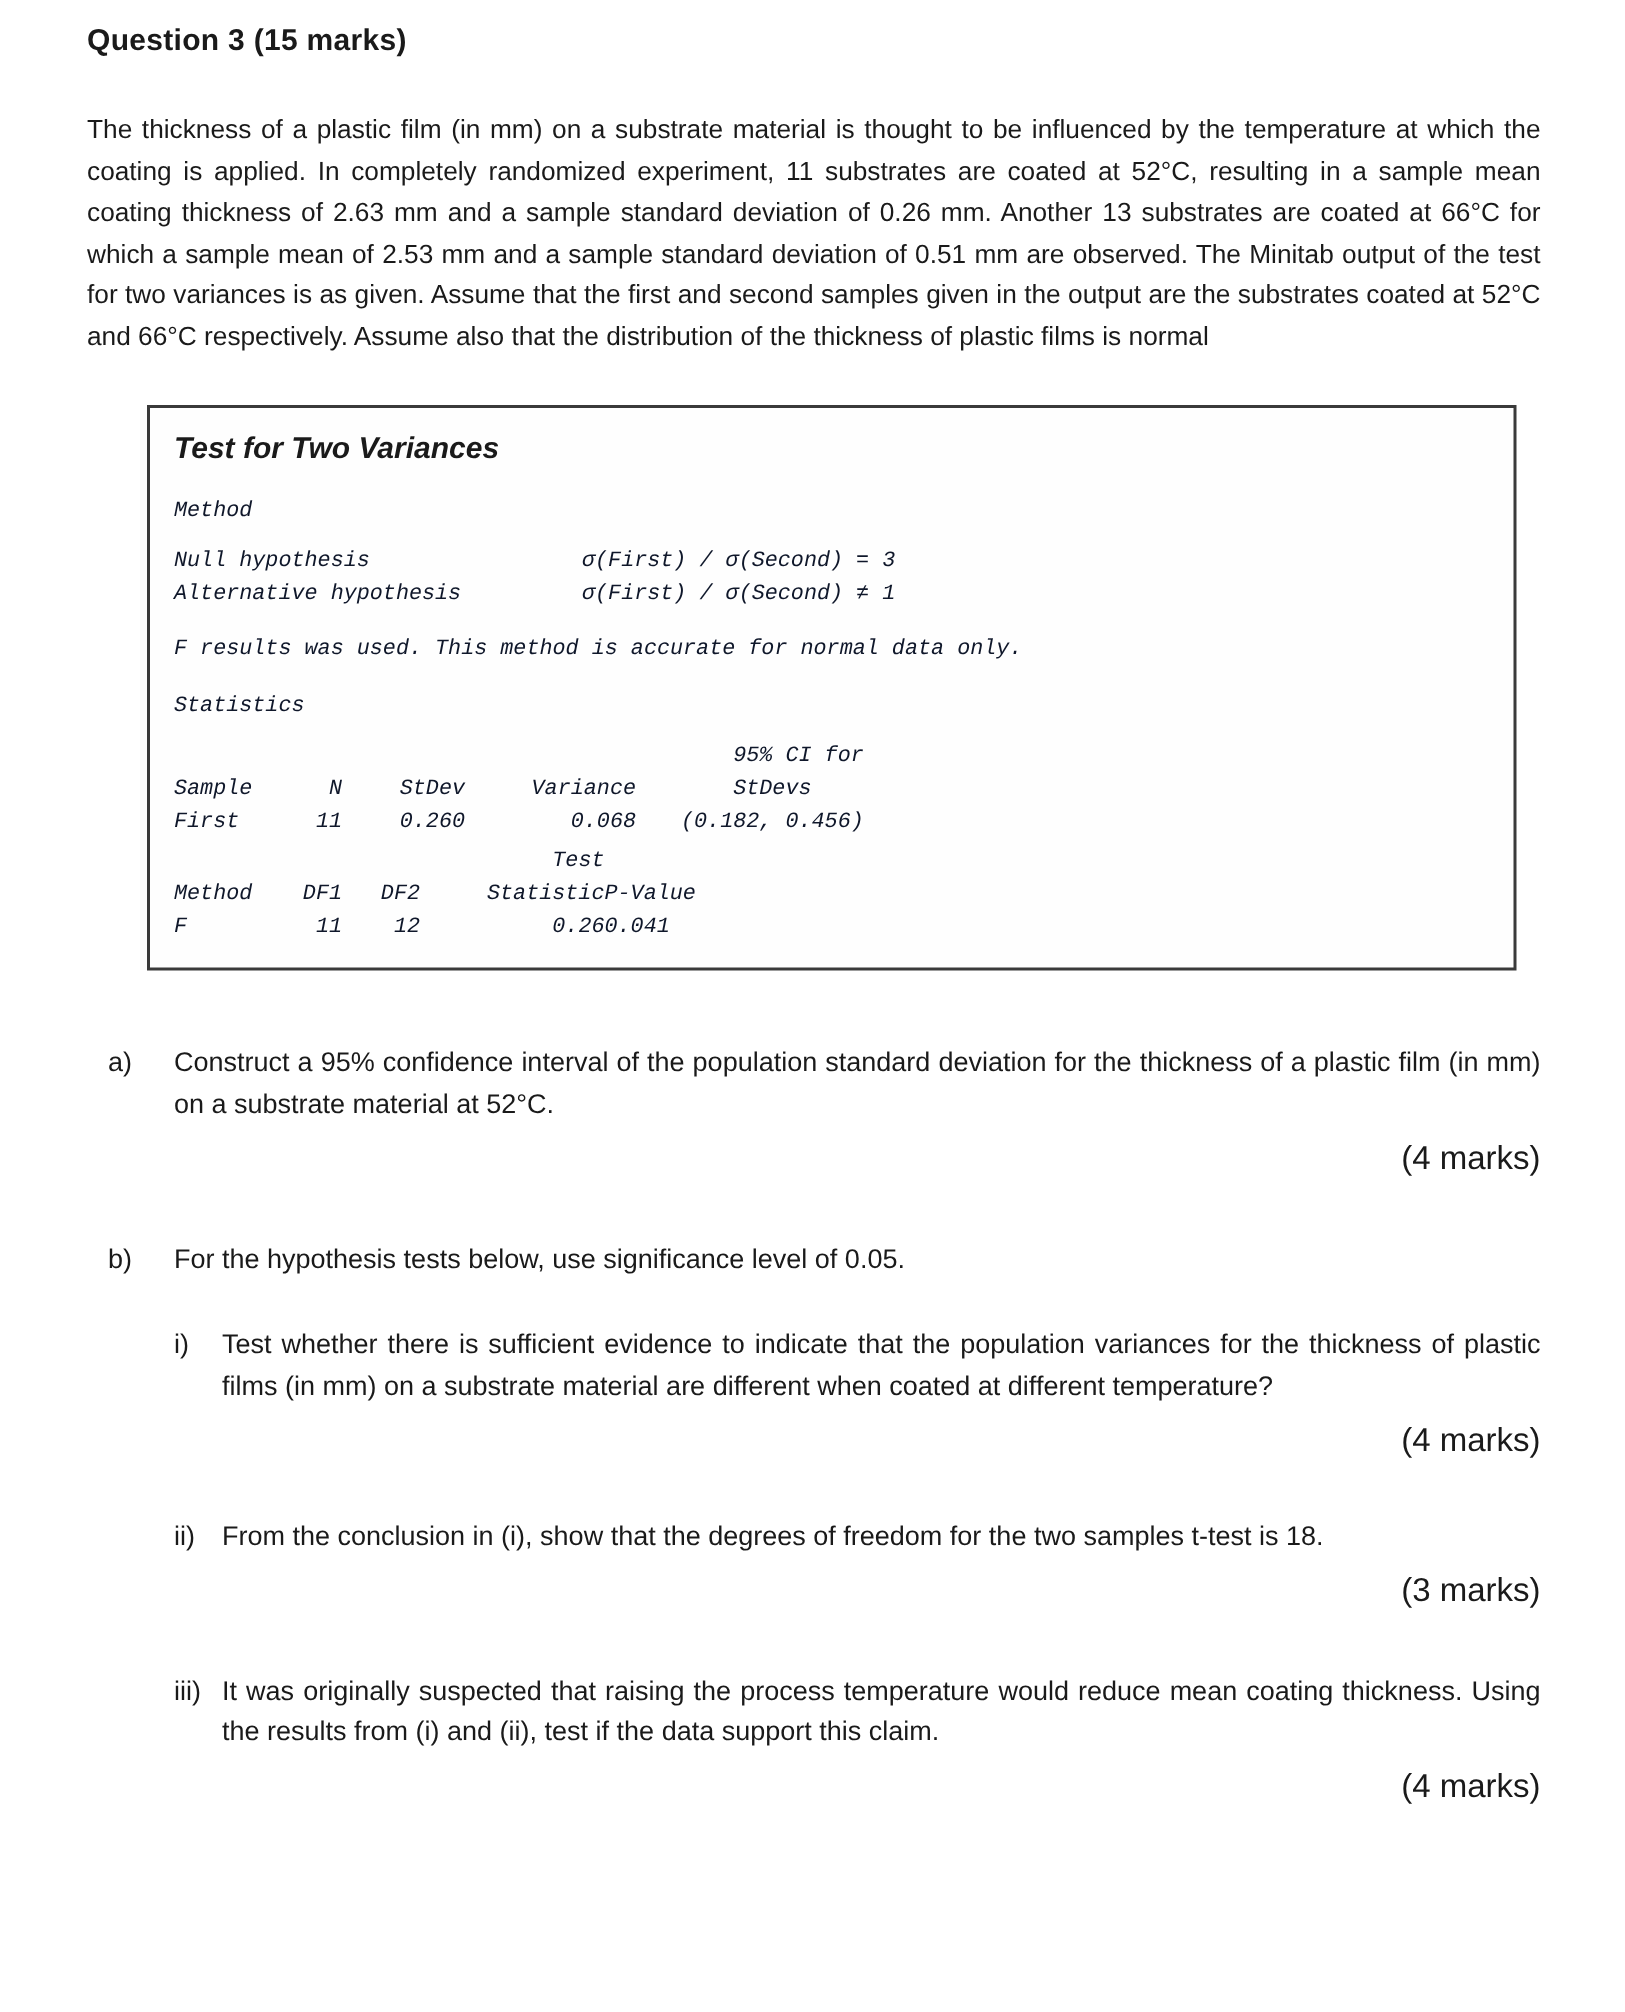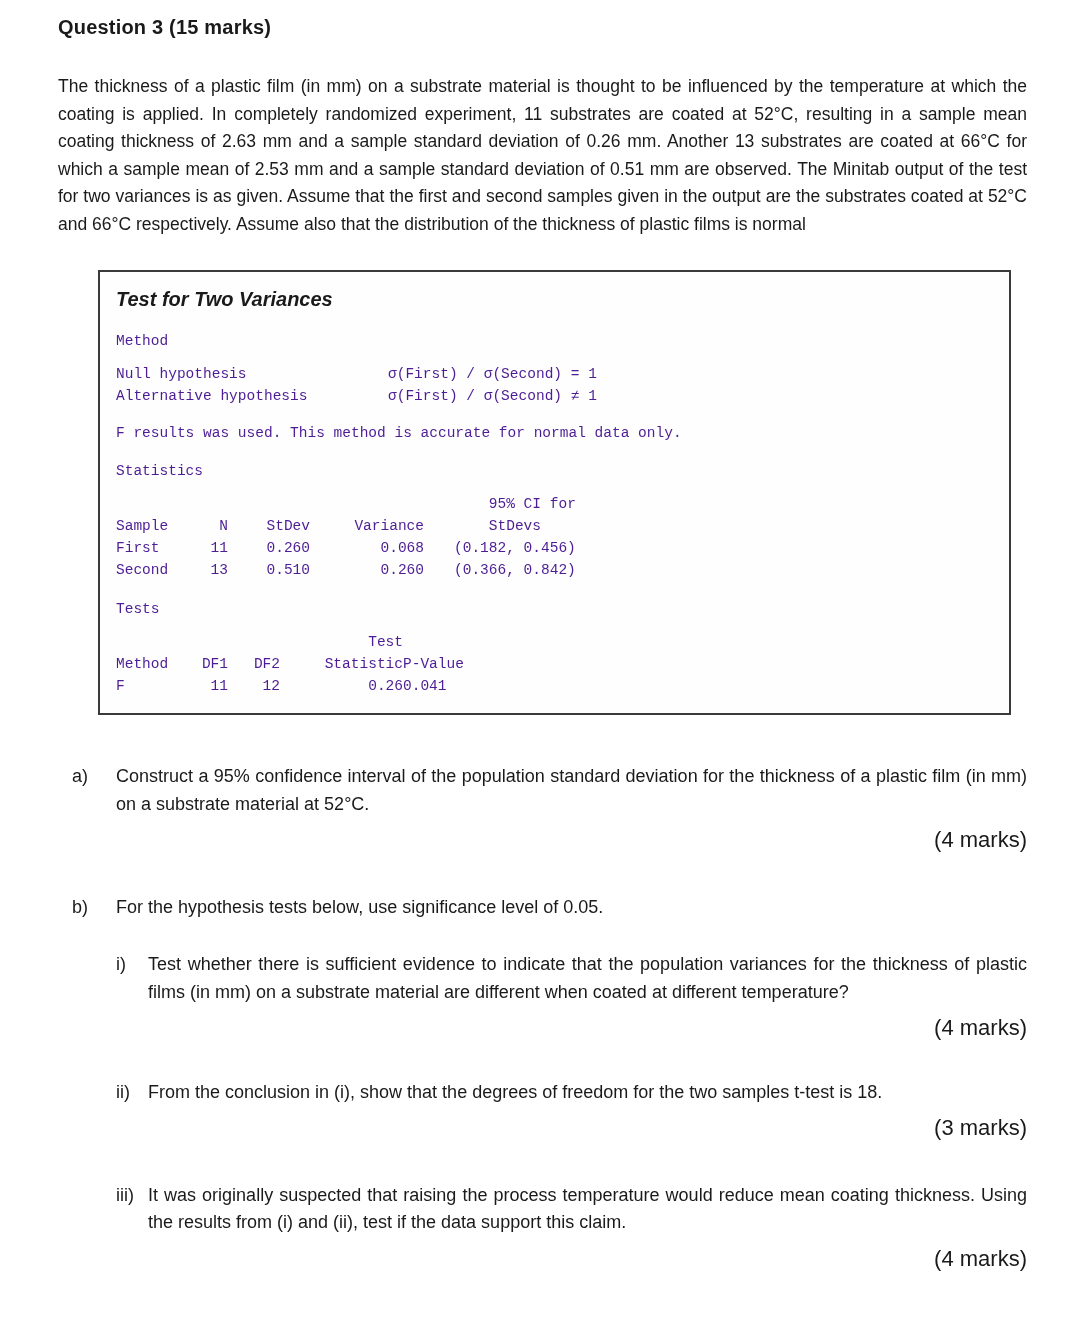--- a/index.html
+++ b/index.html
@@ -36,21 +36,22 @@
   .mt-title {
     font-size: 20px;
     font-weight: bold;
     margin-bottom: 20px;
     font-style: italic;
   }
   .mono {
     font-family: "Liberation Mono", "DejaVu Sans Mono", monospace;
     font-size: 14.5px;
     line-height: 20px;
-    color: #4c1d95;
+    color: #0f172a;
+    font-style: italic;
   }
   .section-label { margin-bottom: 12px; }
   .stats-label, .tests-label { margin-top: 18px; }
 
   .hypo-table { border-collapse: collapse; }
   .hypo-table td { padding: 1px 0; vertical-align: top; }
   .hypo-table .hypo-label { width: 272px; }
 
   .method-note { margin-top: 16px; margin-bottom: 18px; }
 
@@ -109,21 +110,21 @@
 
   <div class="minitab-box">
     <div class="mt-title">Test for Two Variances</div>
 
     <div class="mono section-label">Method</div>
 
     <table class="mono hypo-table">
       <tbody>
         <tr>
           <td class="hypo-label">Null hypothesis</td>
-          <td>σ(First) / σ(Second) = 1</td>
+          <td>σ(First) / σ(Second) = 3</td>
         </tr>
         <tr>
           <td class="hypo-label">Alternative hypothesis</td>
           <td>σ(First) / σ(Second) ≠ 1</td>
         </tr>
       </tbody>
     </table>
 
     <div class="mono method-note">F results was used. This method is accurate for normal data only.</div>
 
@@ -147,31 +148,23 @@
         </tr>
       </thead>
       <tbody>
         <tr>
           <td class="c-sample">First</td>
           <td class="c-n">11</td>
           <td class="c-stdev">0.260</td>
           <td class="c-var">0.068</td>
           <td class="c-ci">(0.182, 0.456)</td>
         </tr>
-        <tr>
-          <td class="c-sample">Second</td>
-          <td class="c-n">13</td>
-          <td class="c-stdev">0.510</td>
-          <td class="c-var">0.260</td>
-          <td class="c-ci">(0.366, 0.842)</td>
-        </tr>
       </tbody>
     </table>
 
-    <div class="mono section-label tests-label">Tests</div>
 
     <table class="mono tests-table">
       <thead>
         <tr>
           <th class="c-method"></th>
           <th class="c-df1"></th>
           <th class="c-df2"></th>
           <th class="c-stat t-top">Test</th>
           <th class="c-pval"></th>
         </tr>

